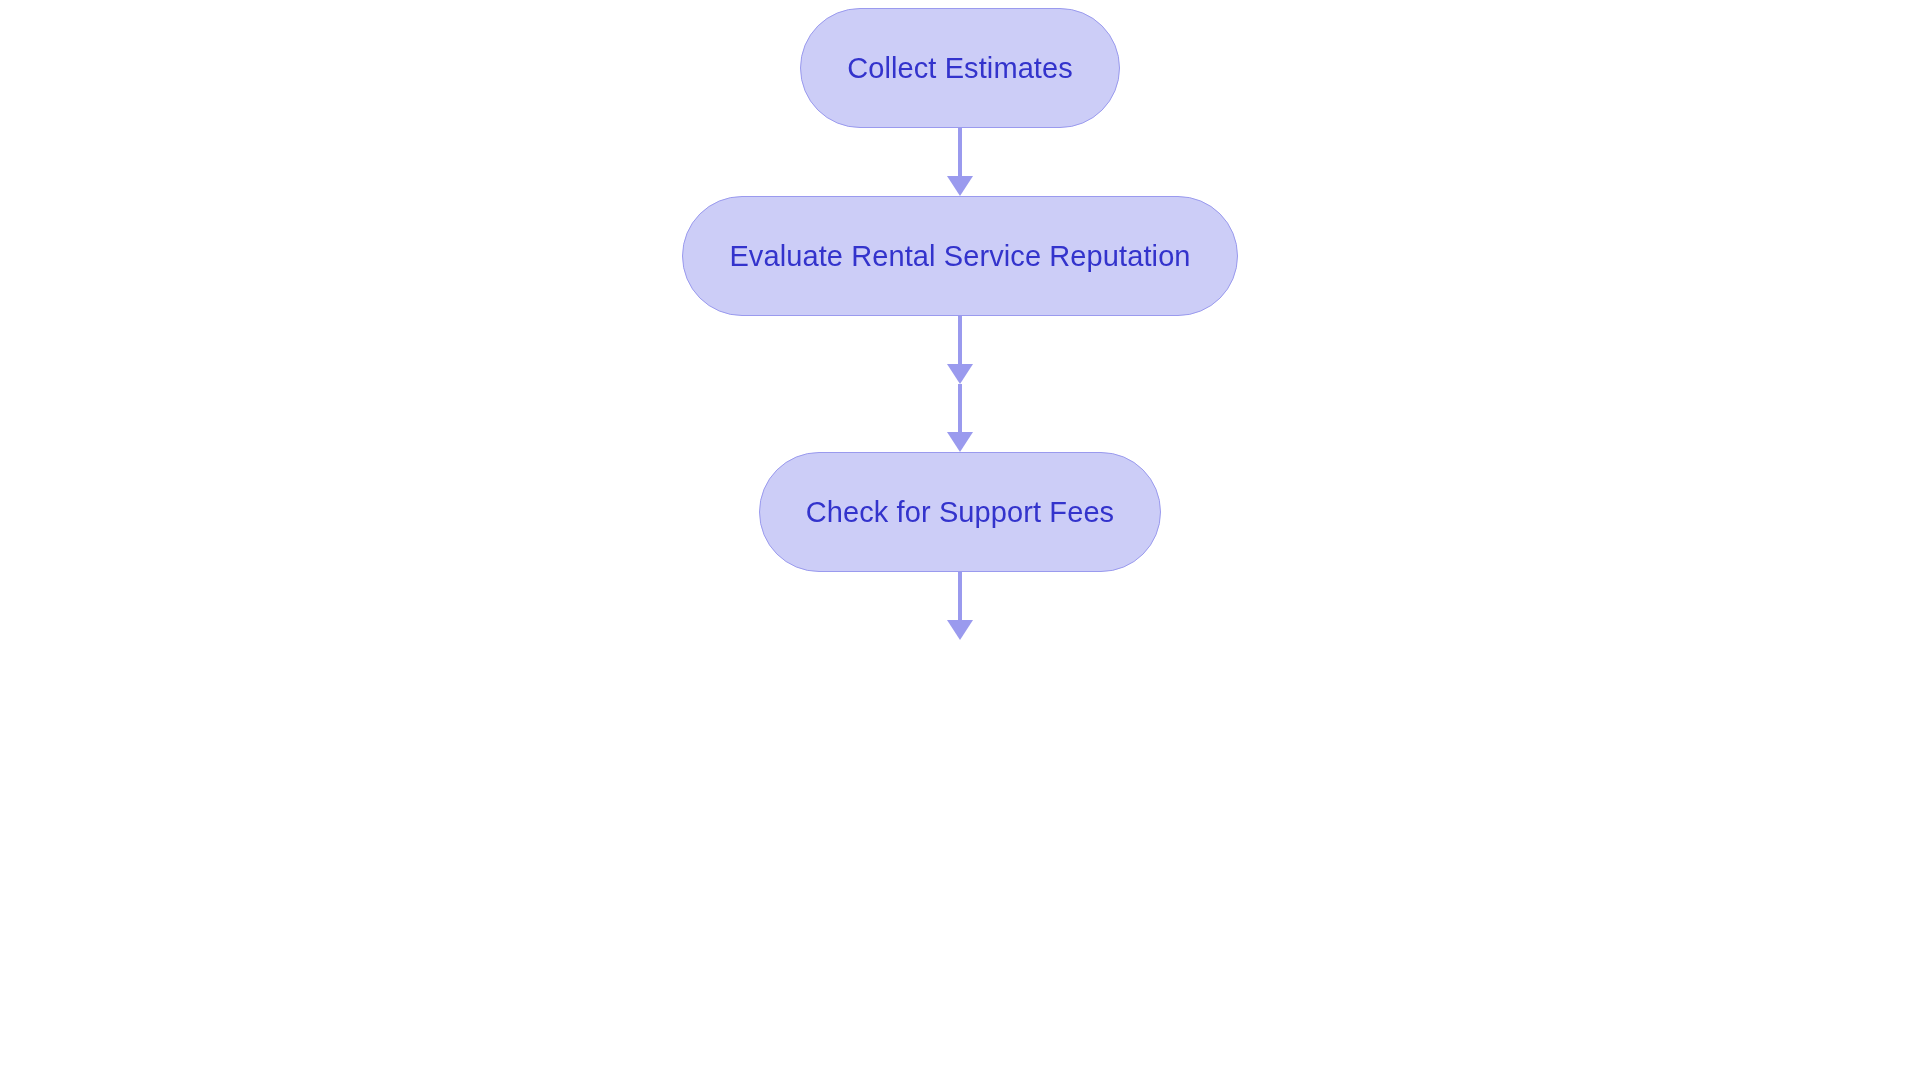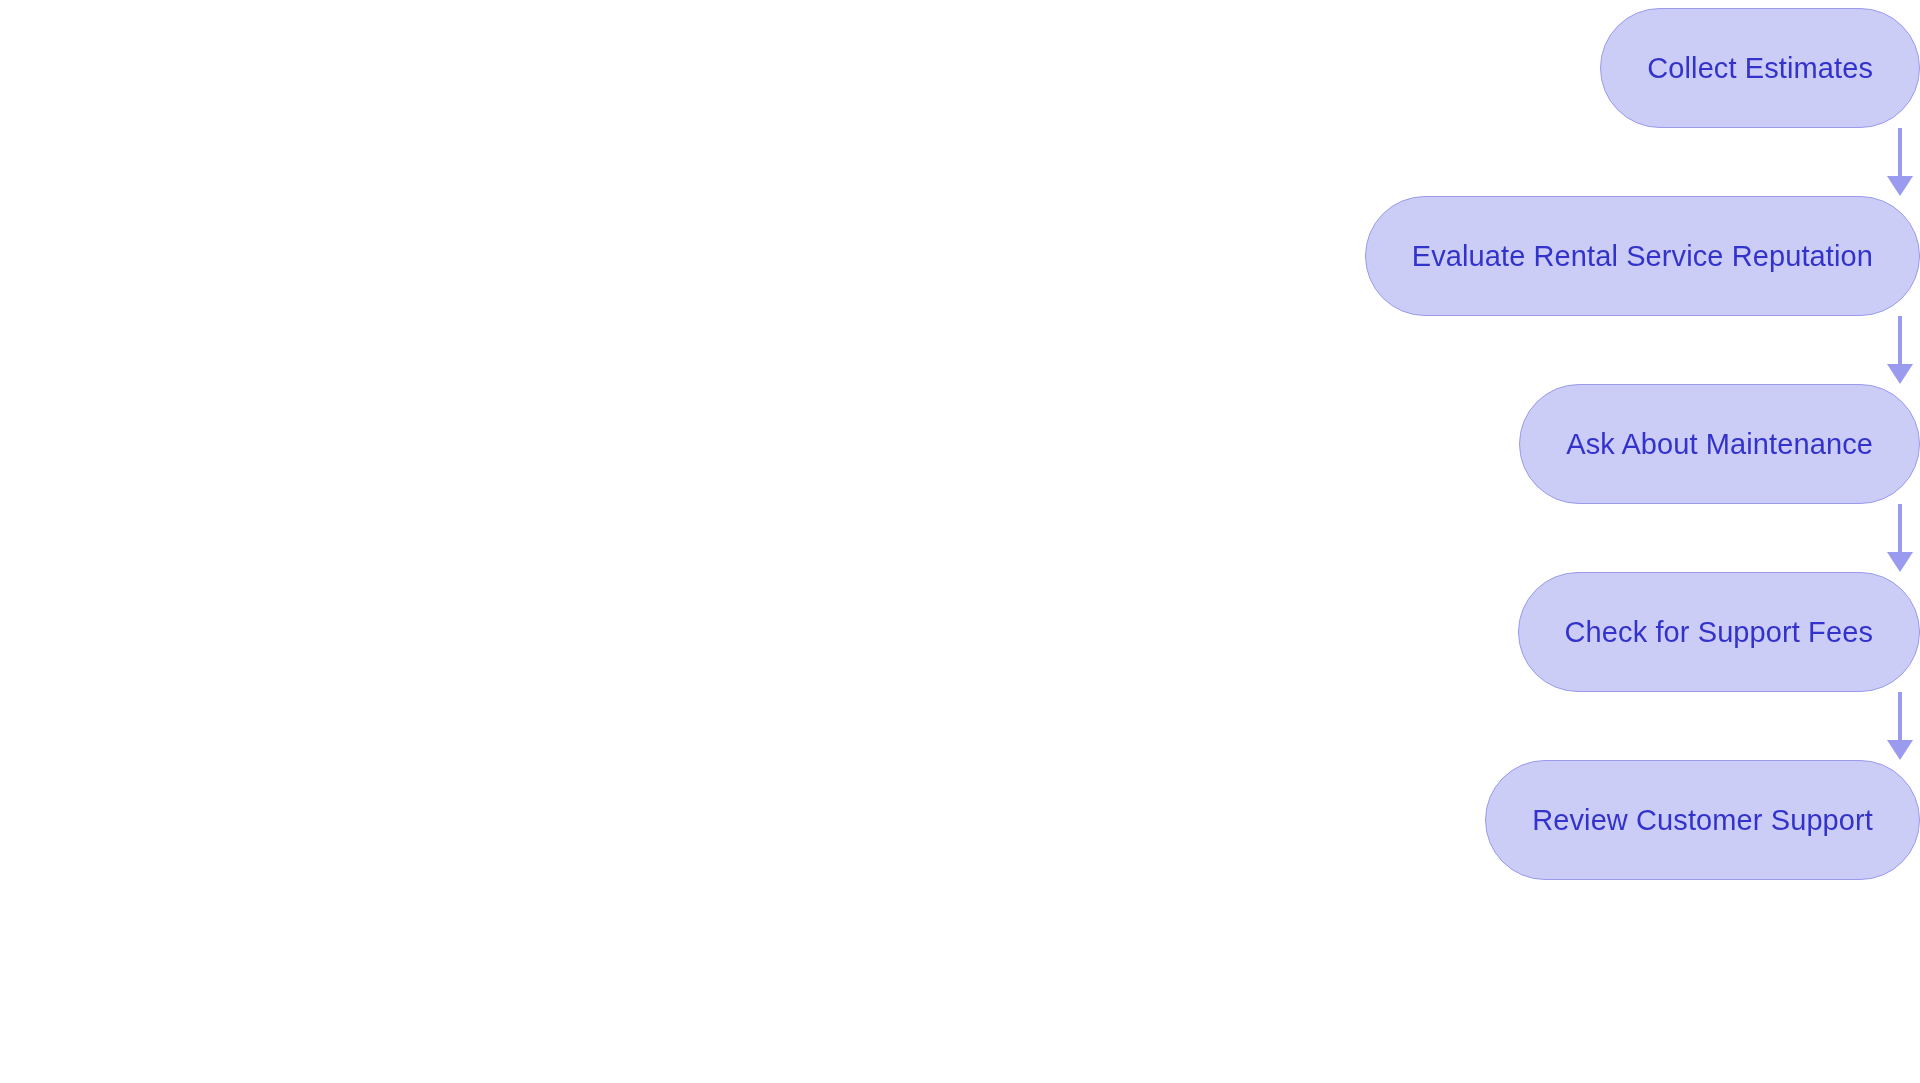--- a/index.html
+++ b/index.html
@@ -23,21 +23,21 @@
   }
 
   .flow-column {
     position: absolute;
     left: 0;
     top: 0;
     width: 1920px;
     height: 1083px;
     display: flex;
     flex-direction: column;
-    align-items: flex-end;
+    align-items: center;
   }
 
   .node {
     box-sizing: border-box;
     display: flex;
     align-items: center;
     justify-content: center;
     background: #cccdf7;
     border: 1.5px solid #9a9aee;
     border-radius: 999px;
@@ -107,36 +107,30 @@
 
     <div class="node">
       <span class="node-label">Evaluate Rental Service Reputation</span>
     </div>
 
     <div class="connector gap-2">
       <div class="connector-shaft"></div>
       <div class="connector-arrowhead"></div>
     </div>
 
-    <div class="node">
-      <span class="node-label">Ask About Maintenance</span>
-    </div>
 
     <div class="connector gap-3">
       <div class="connector-shaft"></div>
       <div class="connector-arrowhead"></div>
     </div>
 
     <div class="node">
       <span class="node-label">Check for Support Fees</span>
     </div>
 
     <div class="connector gap-4">
       <div class="connector-shaft"></div>
       <div class="connector-arrowhead"></div>
     </div>
 
-    <div class="node">
-      <span class="node-label">Review Customer Support</span>
-    </div>
 
   </div>
 </div>
 
 </body></html>

